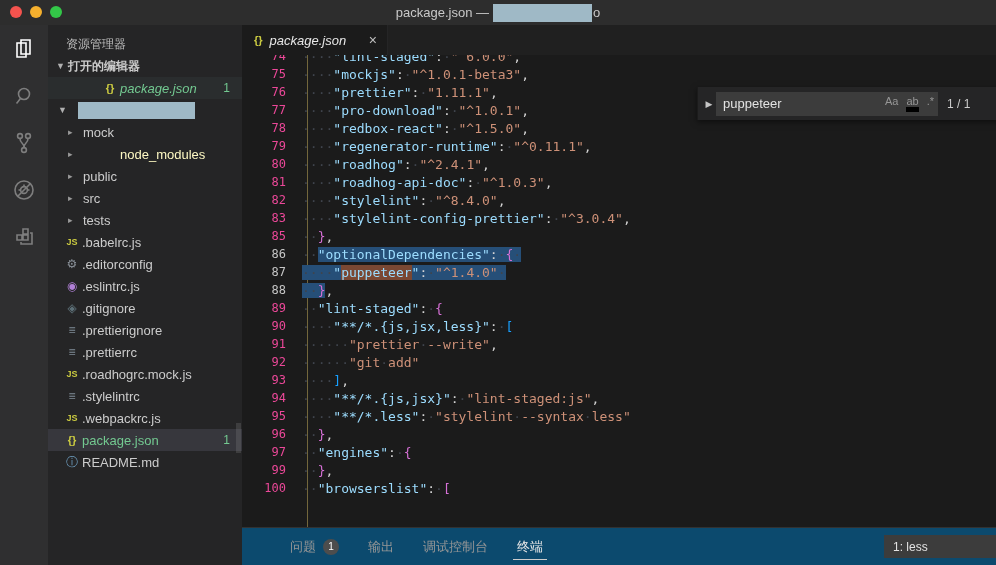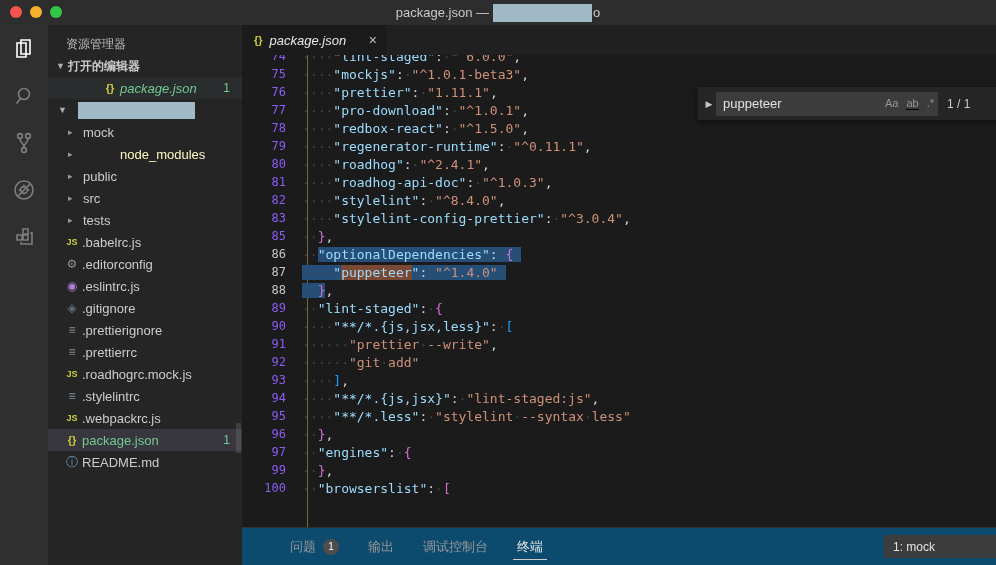--- a/index.html
+++ b/index.html
@@ -60,21 +60,21 @@
          padding:0 10px 0 12px; gap:7px; color:#e8e8e8; font-size:13px;
          border-right:1px solid #252526; }
   .tab .fi.braces { width:auto; }
   .tab-close { margin-left:auto; color:#c0c0c0; font-size:14px; }
 
   .codearea { position:relative; height:472px; overflow:hidden; }
   .codescroll { position:absolute; left:0; top:-8px; }
   .bracket-guide { position:absolute; left:65px; top:0; width:1px; height:480px;
                    background:#8a7a45; opacity:0.8; }
   .line { height:18px; display:flex; align-items:center; font-size:13px; white-space:pre; }
-  .num { width:44px; flex:none; text-align:right; color:#8b5cf6; font-size:12px; }
+  .num { width:44px; flex:none; text-align:right; color:#ec4899; font-size:12px; }
   .num.hl { color:#c6c6c6; }
   .ltext { padding-left:16px; }
   .tok.k { color:#9cdcfe; }
   .tok.s { color:#ce9178; }
   .tok.p { color:#d4d4d4; }
   .tok.b2 { color:#d670d6; }
   .tok.b3 { color:#179fff; }
   .tok.sel { background:#264f78; }
   .tok.match { background:#7a4833; }
   .ws { color:#3f444d; }
@@ -82,21 +82,21 @@
   
   .findwidget { position:absolute; right:-4px; top:32px; width:303px; height:33px;
                 background:#252526; box-shadow:0 2px 6px rgba(0,0,0,0.5);
                 display:flex; align-items:center; padding-left:4px;
                 border-left:1px solid #1b1b1b; }
   .find-twisty { color:#c5c5c5; font-size:9px; width:14px; text-align:center; }
   .find-input { width:222px; height:24px; background:#3c3c3c; color:#e3e3e3;
                 font-size:13px; display:flex; align-items:center; padding:0 4px 0 7px; }
   .find-query { flex:1; }
   .find-toggles { display:flex; gap:8px; color:#969696; font-size:11px; align-items:flex-start; }
-  .toggle-word { border-bottom:1px solid #000000; }
+  .toggle-word { border-bottom:5px solid #000000; }
   .find-count { color:#cccccc; font-size:12px; margin-left:9px; }
 
   
   .panel { position:absolute; left:242px; top:527px; width:754px; height:38px;
            background:#0c4a6e; border-top:1px solid #323232; }
   .panel-tabs { display:flex; gap:29px; margin-left:48px; height:100%; align-items:center; }
   .ptab { color:#969696; font-size:13px; display:flex; align-items:center; gap:7px;
           height:100%; position:relative; }
   .ptab.active { color:#e7e7e7; }
   .ptab.active::after { content:""; position:absolute; left:-4px; right:-4px; bottom:5px;
@@ -316,15 +316,15 @@
         <span>输出</span>
       </div>
       <div class="ptab">
         <span>调试控制台</span>
       </div>
       <div class="ptab active">
         <span>终端</span>
       </div>
     </div>
   <div class="term-select">
-    <span>1: mock</span>
+    <span>1: less</span>
   </div>
 </div>
 
 </body></html>

